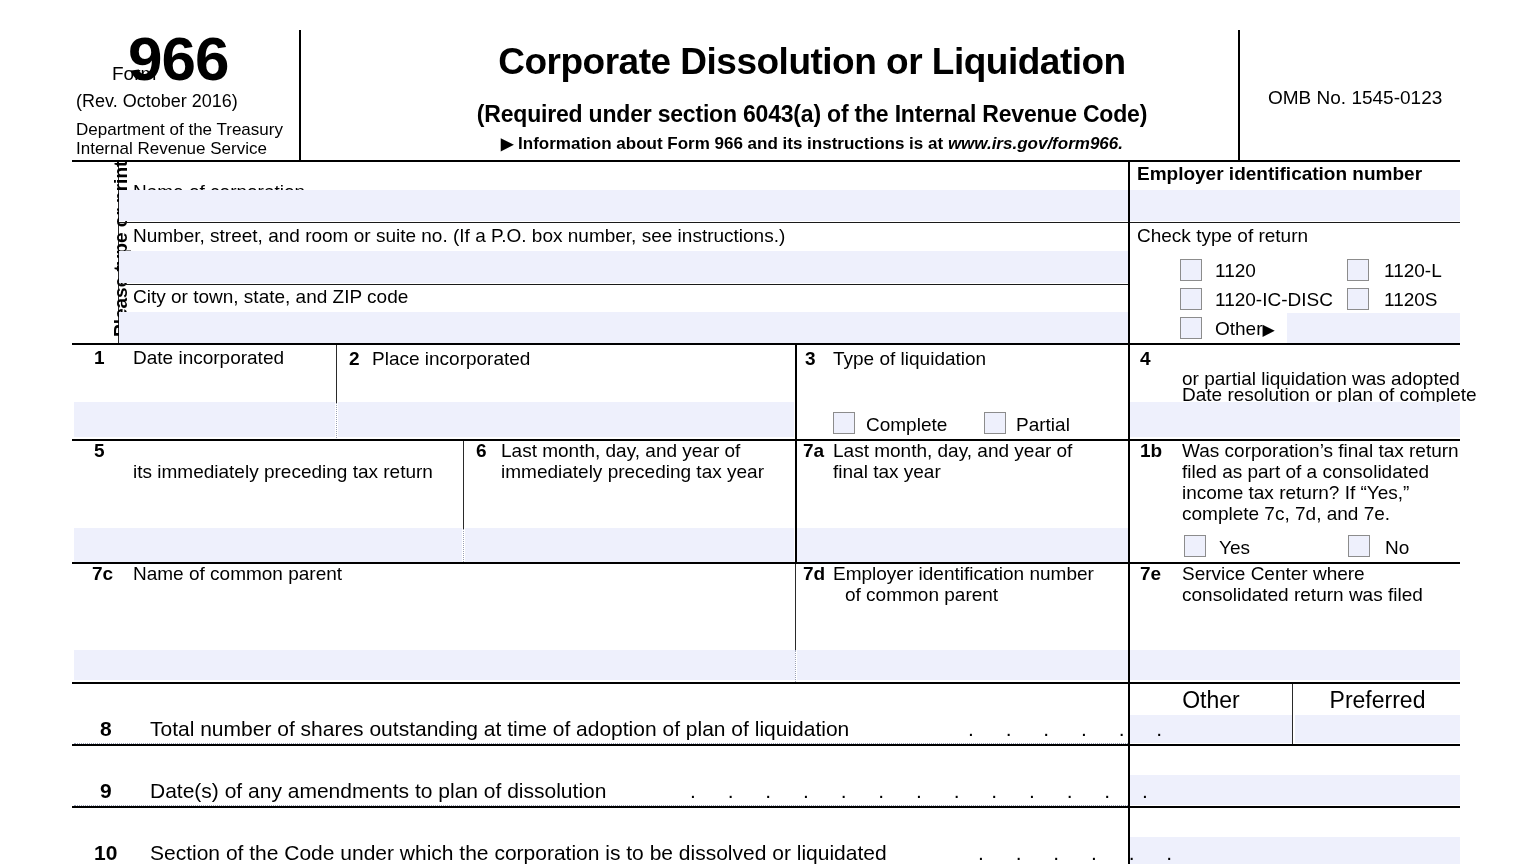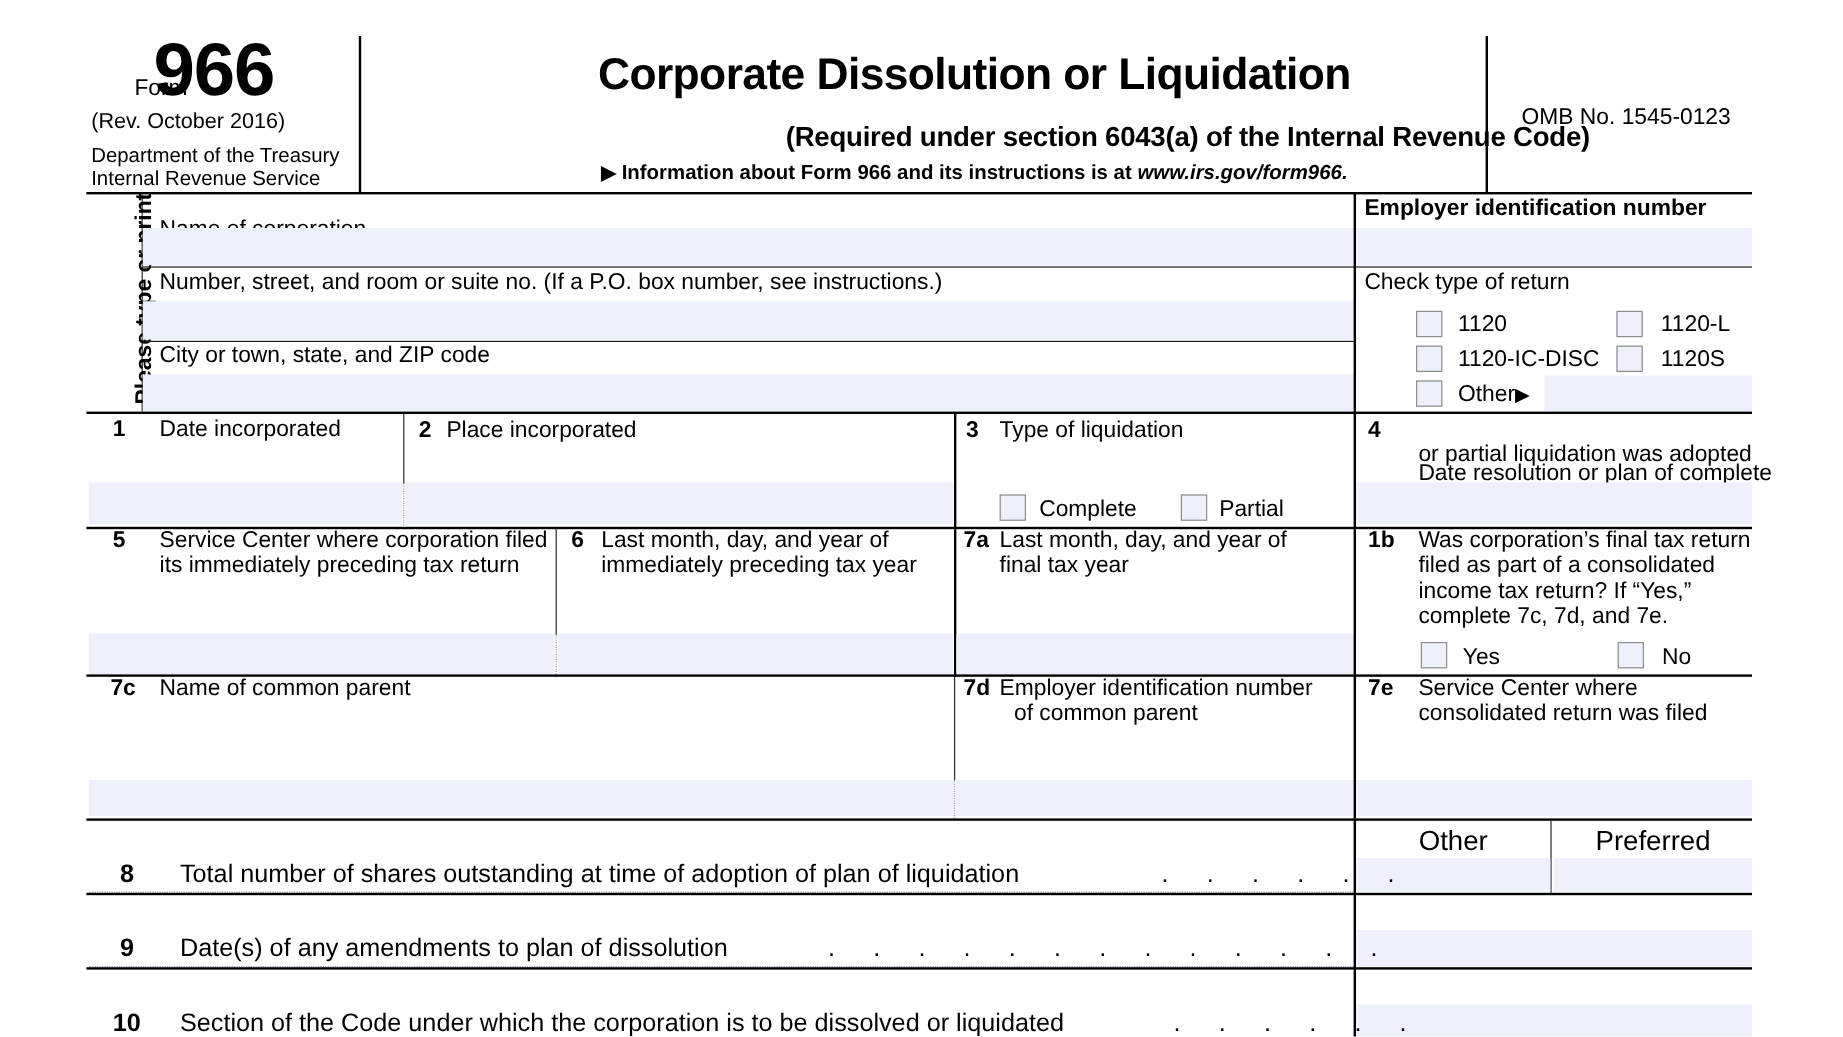--- a/index.html
+++ b/index.html
@@ -60,21 +60,21 @@
     font-weight: bold;
     font-size: 37px;
     letter-spacing: -0.5px;
     text-align: center;
     width: 100%;
   }
   .sub-title {
     position: absolute;
     font-weight: bold;
     font-size: 23px;
-    text-align: right;
+    text-align: center;
     width: 100%;
     letter-spacing: -0.2px;
   }
   .info-line {
     position: absolute;
     font-weight: bold;
     font-size: 17px;
     text-align: center;
     width: 100%;
   }
@@ -239,21 +239,20 @@
   <div class="rule-v" style="left:1128px; top:345px; height:95px;"></div>
 
   <div class="itemno" style="left:1140px; top:348px;">4</div>
   <div class="cap" style="left:1182px; top:356px;margin-top:28px;">Date resolution or plan of complete</div>
   <div class="cap" style="left:1182px; top:368px;">or partial liquidation was adopted</div>
   <div class="fill" style="left:1130px; top:402px; width:330px; height:35px;"></div>
 
   <div class="rule-h" style="left:72px; top:439px; width:1388px;"></div>
 
   <div class="itemno" style="left:94px; top:440px;">5</div>
-  <div class="cap" style="left:133px; top:440px;">Service Center where corporation filed</div>
   <div class="cap" style="left:133px; top:461px;">its immediately preceding tax return</div>
   <div class="fill" style="left:74px; top:528px; width:388px; height:34px;"></div>
 
   <div class="rule-v1" style="left:463px; top:441px; height:88px;"></div>
   <div class="rule-dotv" style="left:463px; top:529px; height:35px;"></div>
 
   <div class="itemno" style="left:476px; top:440px;">6</div>
   <div class="cap" style="left:501px; top:440px;">Last month, day, and year of</div>
   <div class="cap" style="left:501px; top:461px;">immediately preceding tax year</div>
   <div class="fill" style="left:465px; top:528px; width:329px; height:34px;"></div>

